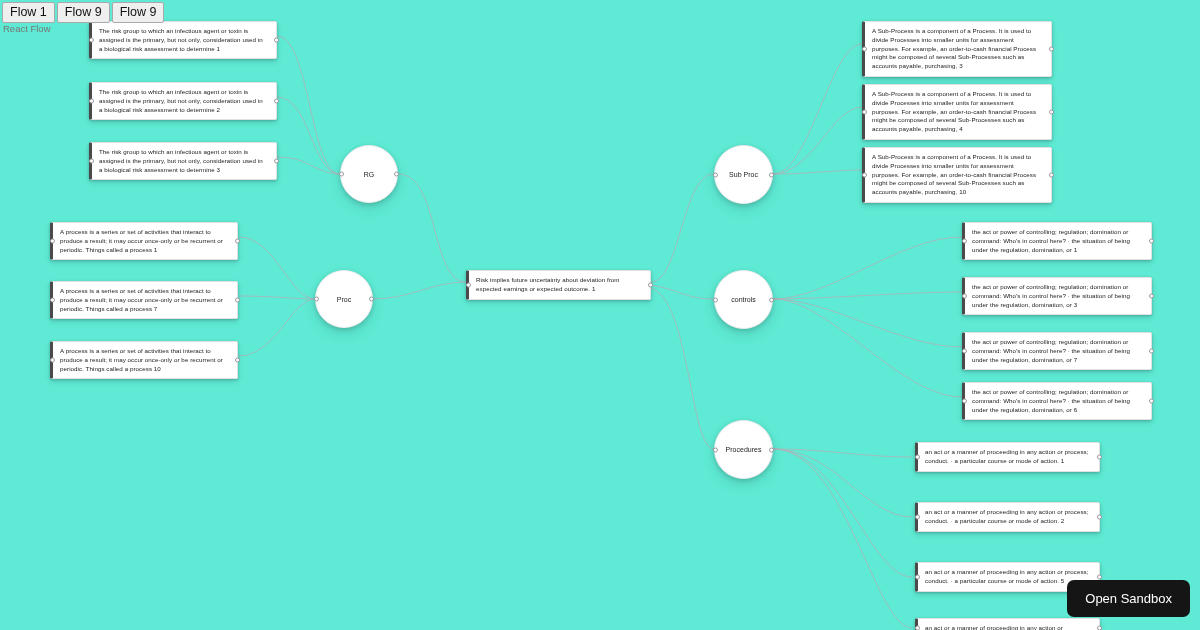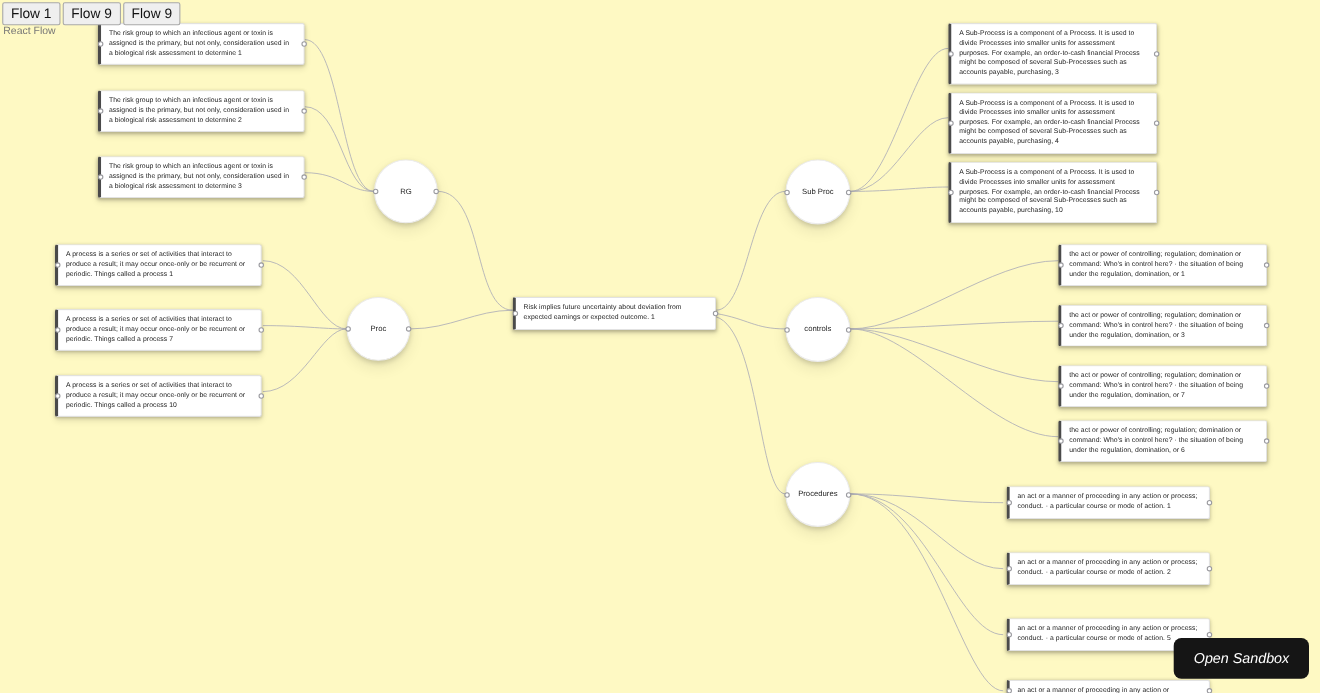--- a/index.html
+++ b/index.html
@@ -13,21 +13,21 @@
     overflow: hidden;
     font-family: "Liberation Sans", sans-serif;
     position: relative;
   }
 
   #flow-canvas {
     position: absolute;
     inset: 0;
     width: 1200px;
     height: 630px;
-    background: #fef9c3;
+    background: #5eead4;
     overflow: hidden;
   }
 
   
   #edges-layer {
     position: absolute;
     left: 0; top: 0;
     width: 1200px;
     height: 630px;
     pointer-events: none;
@@ -129,21 +129,20 @@
     right: 10px;
     bottom: 13px;
     z-index: 30;
     background: #151515;
     color: #ffffff;
     font-size: 13px;
     padding: 11px 18px;
     border-radius: 7px;
     cursor: pointer;
     white-space: nowrap;
-    font-style: italic;
   }
 </style>
 </head>
 <body>
 
 <div id="flow-canvas">
 
   <svg id="edges-layer" viewBox="0 0 1200 630" width="1200" height="630">
 
     <path d="M277,36 C310,36 310,174 340,174"></path>

